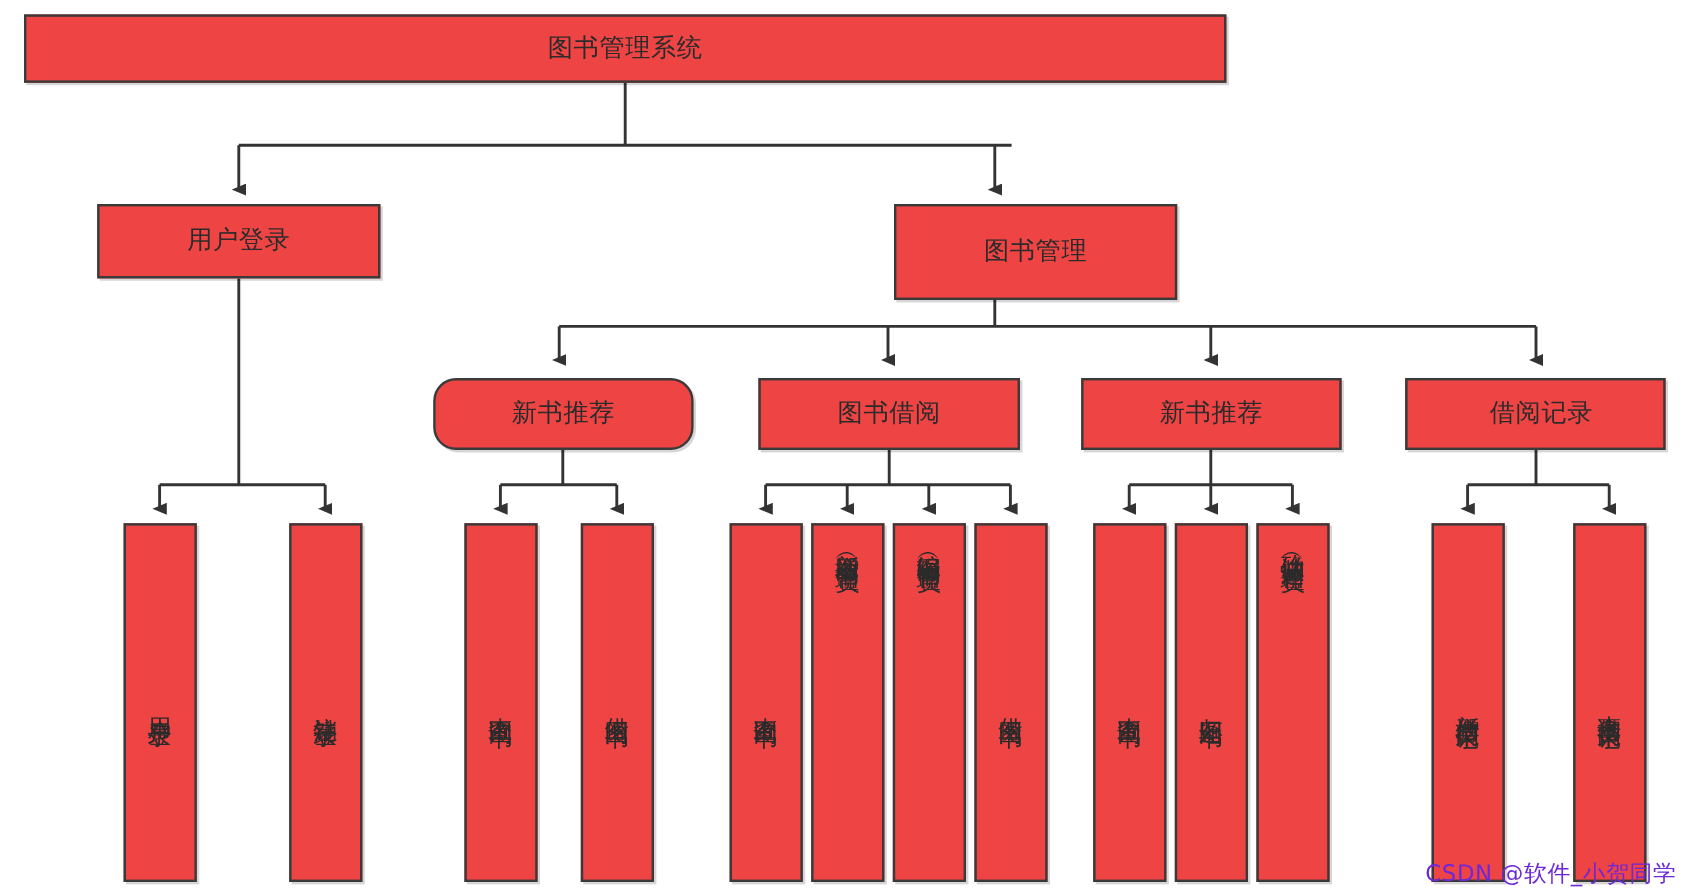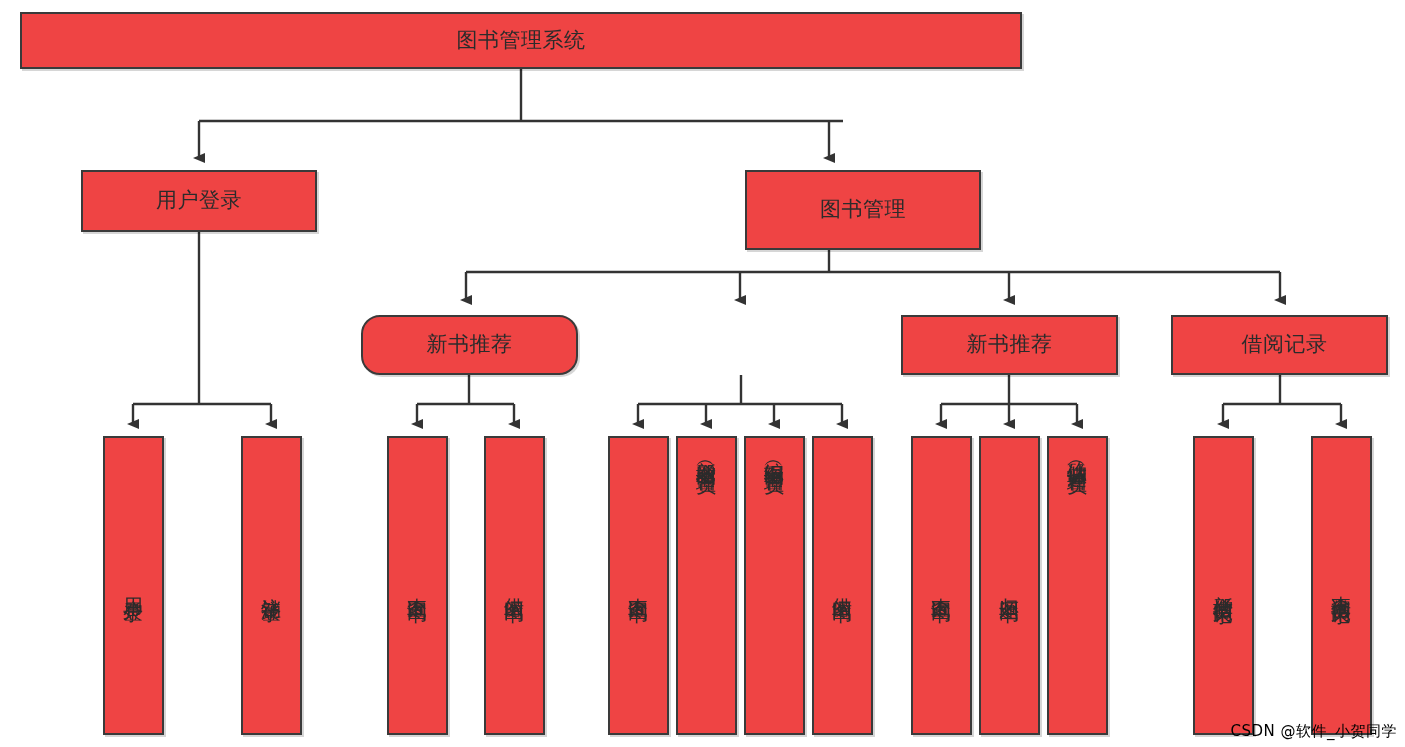--- a/index.html
+++ b/index.html
@@ -57,22 +57,22 @@
     white-space: normal;
   }
   .node.leaf.centered {
     align-items: center;
     padding-top: 0;
   }
   .watermark {
     position: absolute;
     right: 8px;
     bottom: 6px;
-    font-size: 15px;
-    color: #000000;
+    font-size: 19px;
+    color: #6d28d9;
     white-space: nowrap;
     letter-spacing: 0.5px;
   }
 </style>
 </head>
 <body>
 
 <div id="canvas">
 
   <svg id="wires" viewBox="0 0 1405 747">
@@ -132,20 +132,23 @@
   <div class="node" style="left:81px; top:170px; width:236px; height:62px;">
     <span class="label">用户登录</span>
   </div>
   <div class="node" style="left:745px; top:170px; width:236px; height:80px;">
     <span class="label">图书管理</span>
   </div>
 
   <div class="node" style="left:361px; top:315px; width:217px; height:60px;border-radius:19px;">
     <span class="label">新书推荐</span>
   </div>
+  <div class="node" style="left:632px; top:315px; width:218px; height:60px;">
+    <span class="label">图书借阅</span>
+  </div>
   <div class="node" style="left:901px; top:315px; width:217px; height:60px;">
     <span class="label">新书推荐</span>
   </div>
   <div class="node" style="left:1171px; top:315px; width:217px; height:60px;padding-left:10px;">
     <span class="label">借阅记录</span>
   </div>
 
   <div class="node leaf centered" style="left:103px; top:436px; width:61px; height:299px;">
     <span class="label">用户登录</span>
   </div>

